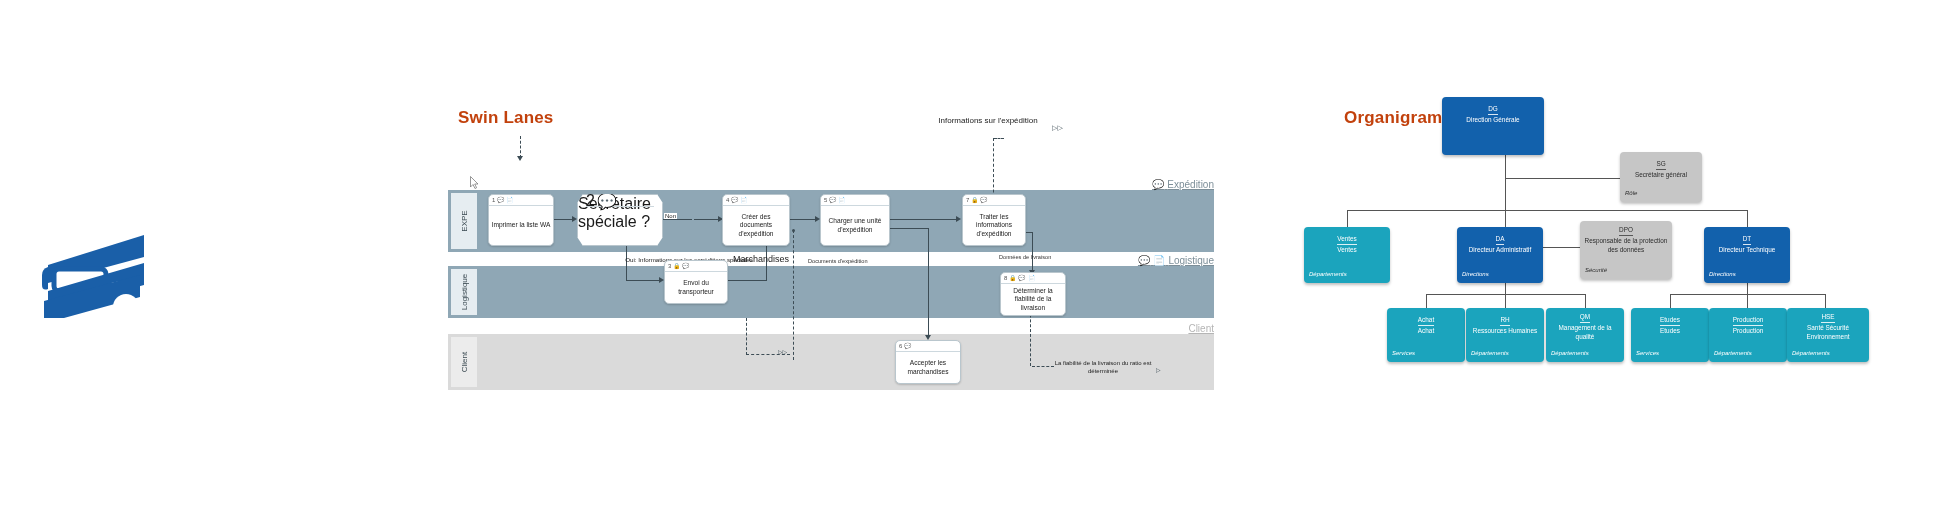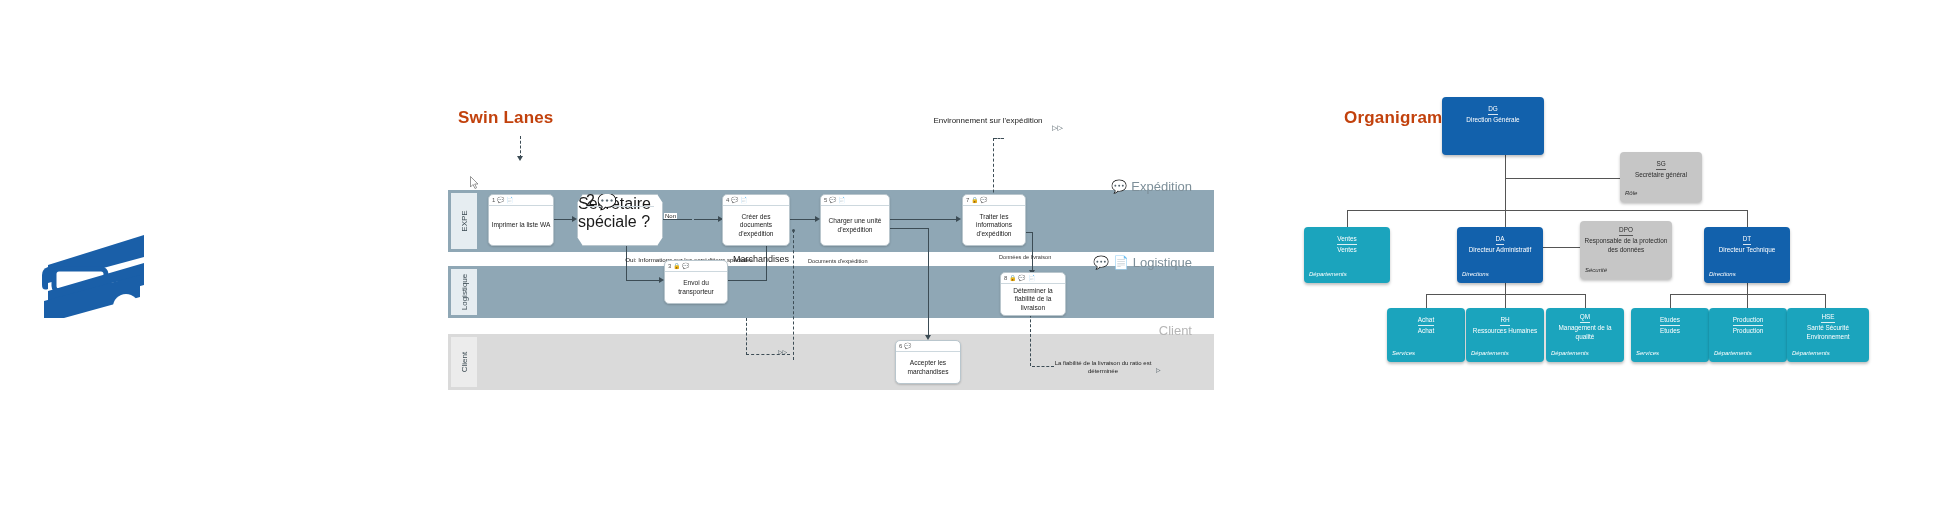--- a/index.html
+++ b/index.html
@@ -19,21 +19,21 @@
   #org-title{left:1344px;top:108px;}
 
   
   #swim{left:448px;top:168px;width:766px;height:232px;}
   .lane-body{position:absolute;}
   .lane-expe,.lane-log{background:#8fa7b5;}
   .lane-client{background:#dadada;}
   .lane-hdr{position:absolute;left:3px;width:26px;background:#e6edf1;}
   .lane-hdr span{position:absolute;left:50%;top:50%;white-space:nowrap;
       transform:translate(-50%,-50%) rotate(-90deg);font-size:8px;color:#3b4a52;}
-  .lane-tag{position:absolute;right:22px;font-size:13px;color:#7d8f99;white-space:nowrap;}
+  .lane-tag{position:absolute;right:0;font-size:10px;color:#7d8f99;white-space:nowrap;text-decoration:underline;}
   .lane-tag.on-grey{color:#b5b5b5;}
 
   
   .pbox{position:absolute;background:#fff;border:1px solid #b9c6cd;border-radius:5px;
         box-shadow:0 1px 2px rgba(0,0,0,.18);}
   .pbox .hdr{position:absolute;left:0;right:0;top:0;height:11px;
              border-bottom:1px solid #cdd8de;display:flex;align-items:center;
              gap:2px;padding:0 3px;box-sizing:border-box;}
   .pbox .num{font-size:6px;color:#555;}
   .pbox .ico{font-size:6px;color:#8a98a0;line-height:1;}
@@ -179,21 +179,21 @@
   <div class="dash-h" style="left:584px;top:198px;width:22px;"></div>
 
   <div class="dash-h" style="left:298px;top:186px;width:44px;"></div>
   <div class="dash-v" style="left:298px;top:150px;height:37px;"></div>
 
   <div class="cap-w" style="left:148px;top:88px;width:186px;">Oui: Informations sur les expéditions spéciales</div>
 
   <div class="cap cap-lg" style="left:285px;top:86px;">Marchandises</div>
   <div class="cap cap-sm" style="left:360px;top:90px;">Documents d'expédition</div>
 
-  <div class="cap-w" style="left:480px;top:-52px;width:120px;font-size:8px;">Environnement sur l'expédition</div>
+  <div class="cap-w" style="left:480px;top:-52px;width:120px;font-size:8px;">Informations sur l'expédition</div>
   <div class="flag" style="left:604px;top:-44px;">▷▷</div>
 
   <div class="cap cap-sm" style="left:551px;top:86px;">Données de livraison</div>
 
   <div class="cap-w" style="left:598px;top:192px;width:114px;font-size:6px;">La fiabilité de la livraison du ratio est déterminée</div>
   <div class="flag" style="left:708px;top:198px;font-size:6px;">▷</div>
   <div class="flag" style="left:330px;top:180px;font-size:6px;">▷▷</div>
 
   <div class="pbox" style="left:40px;top:26px;width:64px;height:50px;">
     <div class="hdr">

